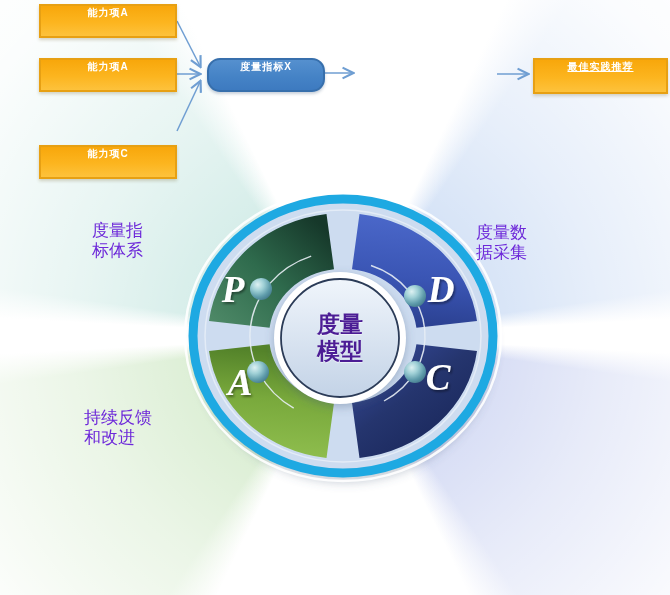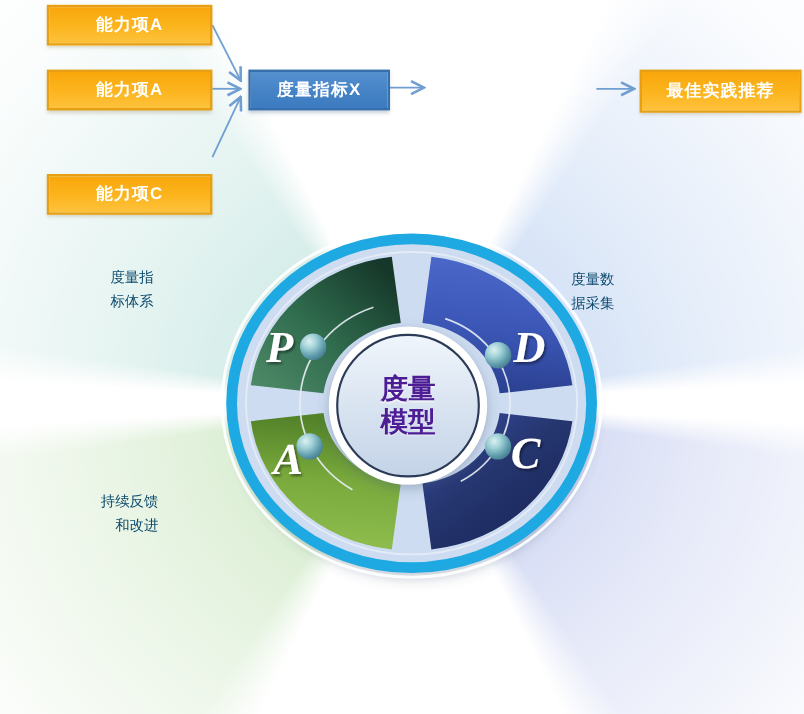--- a/index.html
+++ b/index.html
@@ -25,43 +25,42 @@
     content:"";position:absolute;inset:0;
     background:radial-gradient(circle at 343px 336px,
       rgba(255,255,255,0) 0 150px,
       rgba(255,255,255,.40) 260px,
       rgba(255,255,255,.90) 430px,
       #ffffff 520px);
   }
   .diagram-svg{position:absolute;left:0;top:0;}
   
   .fbox{
-    position:absolute;display:flex;align-items:center;justify-content:center;
-    color:#fff;font-weight:bold;font-size:14px;letter-spacing:1px;
+    position:absolute;display:flex;justify-content:center;
+    color:#fff;font-weight:bold;font-size:10px;letter-spacing:1px;
     box-shadow:0 2px 3px rgba(110,90,30,.25);
   }
   .obox{
     background:linear-gradient(180deg,#f8a70b 0%,#fcb51f 55%,#fdc23c 100%);
     border:2px solid #e7a013;
   }
   .bbox{
     background:linear-gradient(180deg,#5590cf 0%,#4583c6 55%,#3d7ac0 100%);
     border:2px solid #376fac;box-shadow:0 2px 3px rgba(40,70,110,.25);
   }
   .box-a{left:39px;top:4px;width:134px;height:30px;}
   .box-b{left:39px;top:58px;width:134px;height:30px;}
   .box-c{left:39px;top:117px;width:134px;height:30px;margin-top:28px;}
-  .box-metric{left:207px;top:58px;width:114px;height:30px;}
+  .box-metric{left:207px;top:58px;width:114px;height:30px;border-radius:13px;}
   .box-score{left:358px;top:58px;width:135px;height:32px;}
-  .box-recommend{left:533px;top:58px;width:131px;height:32px;}
+  .box-recommend{left:533px;top:58px;width:131px;height:32px;text-decoration:underline;}
   
   .side-label{
-    position:absolute;color:#0c4a6e;font-size:12px;line-height:20px;
+    position:absolute;color:#6d28d9;font-size:17px;line-height:20px;
     white-space:nowrap;
-    text-align:right;
   }
   .lbl-tl{left:92px;top:221px;}
   .lbl-tr{left:476px;top:223px;}
   .lbl-bl{left:84px;top:368px;margin-top:40px;}
   .lbl-br{left:501px;top:382px;}
   
   .center-label{
     position:absolute;left:278px;top:311px;width:124px;text-align:center;
     color:#4c1d95;font-size:23px;font-weight:bold;line-height:27px;
     text-shadow:0 1px 1px rgba(255,255,255,.6);

